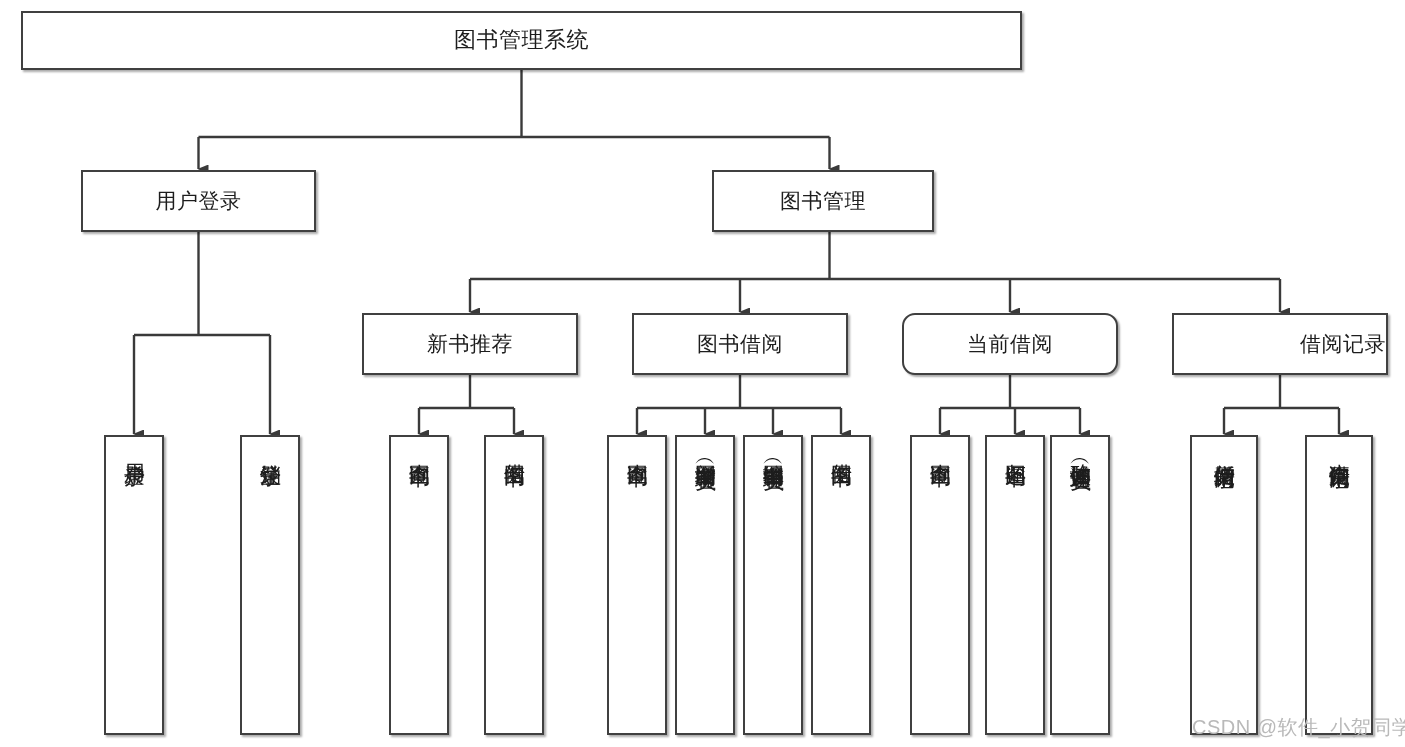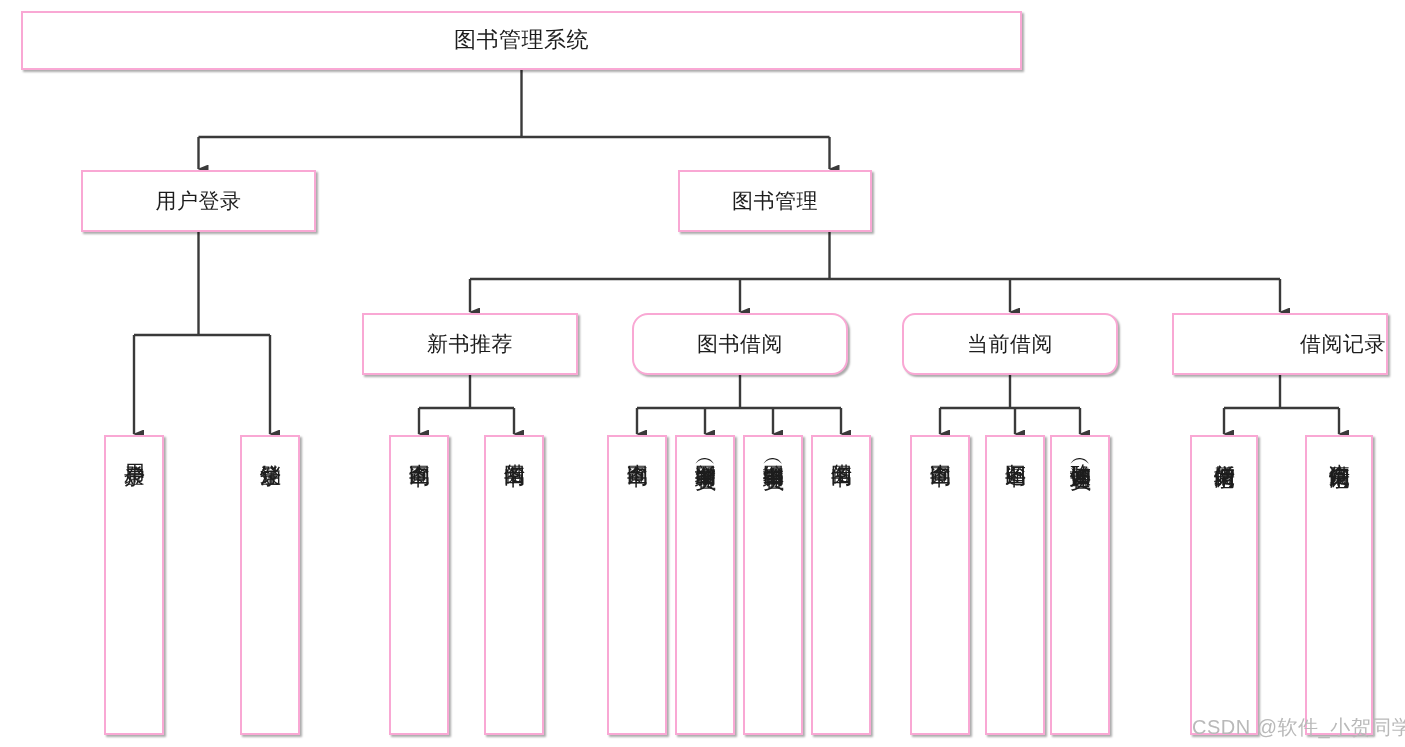--- a/index.html
+++ b/index.html
@@ -8,21 +8,21 @@
     font-family:"Liberation Sans","DejaVu Sans",sans-serif;
     overflow:hidden;position:relative;
   }
   #diagram-root{position:relative;width:1405px;height:747px;}
   svg#wires{position:absolute;left:0;top:0;width:1405px;height:747px;}
 
   .node{
     position:absolute;
     box-sizing:border-box;
     background:#ffffff;
-    border:2px solid #f9a8d4;
+    border:2px solid #404040;
     box-shadow:2px 2px 2px rgba(0,0,0,0.33);
     display:flex;
     align-items:center;
     justify-content:center;
     color:#1d1d1d;
   }
   .node.horizontal .node-label{
     writing-mode:horizontal-tb;
     font-size:21px;
     line-height:1.1;
@@ -101,27 +101,27 @@
       </g>
   </svg>
 
   <div id="node-layer">
       <div class="node horizontal root" style="left: 21px; top: 11px; width: 1001px; height: 59px;">
         <span class="node-label">图书管理系统</span>
       </div>
       <div class="node horizontal" style="left: 81px; top: 170px; width: 235px; height: 62px;">
         <span class="node-label">用户登录</span>
       </div>
-      <div class="node horizontal" style="left: 678px; top: 170px; width: 194px; height: 62px;">
+      <div class="node horizontal" style="left: 712px; top: 170px; width: 222px; height: 62px;">
         <span class="node-label">图书管理</span>
       </div>
       <div class="node horizontal" style="left: 362px; top: 313px; width: 216px; height: 62px;">
         <span class="node-label">新书推荐</span>
       </div>
-      <div class="node horizontal" style="left: 632px; top: 313px; width: 216px; height: 62px; border-radius: 16px;">
+      <div class="node horizontal" style="left: 632px; top: 313px; width: 216px; height: 62px;">
         <span class="node-label">图书借阅</span>
       </div>
       <div class="node horizontal" style="left: 902px; top: 313px; width: 216px; height: 62px; border-radius: 13px;">
         <span class="node-label">当前借阅</span>
       </div>
       <div class="node horizontal" style="left: 1172px; top: 313px; width: 216px; height: 62px; justify-content: flex-end;">
         <span class="node-label">借阅记录</span>
       </div>
       <div class="node vertical" style="left: 104px; top: 435px; width: 60px; height: 300px;">
         <span class="node-label">用户登录</span>

